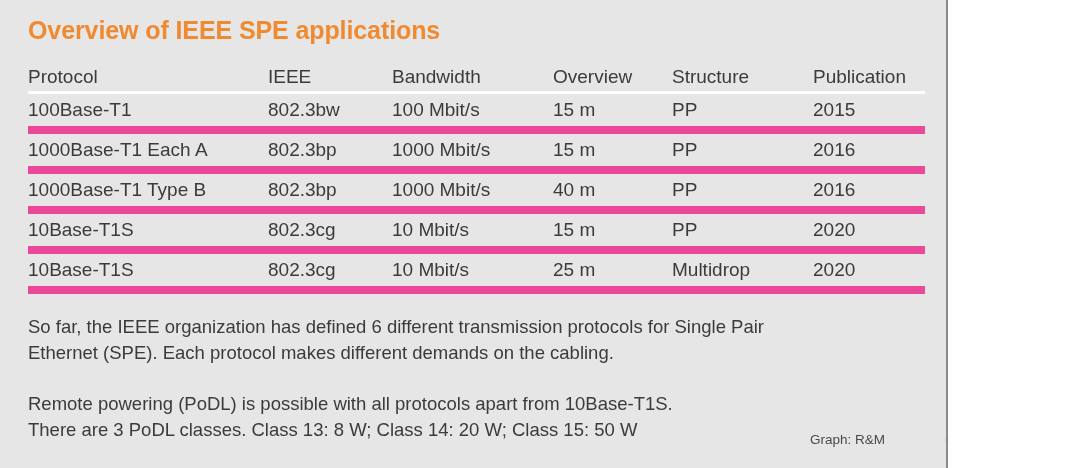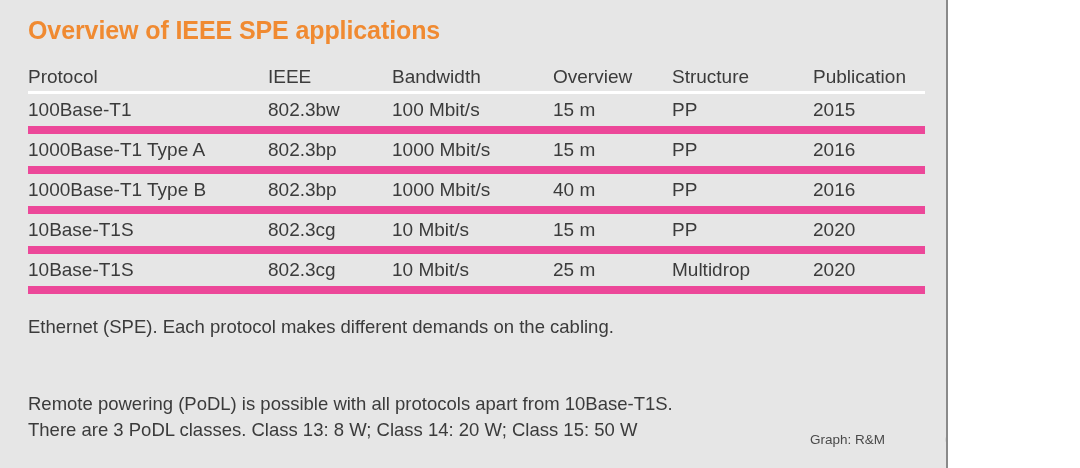--- a/index.html
+++ b/index.html
@@ -139,21 +139,21 @@
       <tbody>
         <tr>
           <td>100Base-T1</td>
           <td>802.3bw</td>
           <td>100 Mbit/s</td>
           <td>15 m</td>
           <td>PP</td>
           <td>2015</td>
         </tr>
         <tr>
-          <td>1000Base-T1 Type A</td>
+          <td>1000Base-T1 Each A</td>
           <td>802.3bp</td>
           <td>1000 Mbit/s</td>
           <td>15 m</td>
           <td>PP</td>
           <td>2016</td>
         </tr>
         <tr>
           <td>1000Base-T1 Type B</td>
           <td>802.3bp</td>
           <td>1000 Mbit/s</td>
@@ -174,20 +174,21 @@
           <td>802.3cg</td>
           <td>10 Mbit/s</td>
           <td>25 m</td>
           <td>Multidrop</td>
           <td>2020</td>
         </tr>
       </tbody>
     </table>
 
     <div class="para para-1">
+      <div>So far, the IEEE organization has defined 6 different transmission protocols for Single Pair</div>
       <div>Ethernet (SPE). Each protocol makes different demands on the cabling.</div>
     </div>
 
     <div class="para para-2">
       <div>Remote powering (PoDL) is possible with all protocols apart from 10Base-T1S.</div>
       <div>There are 3 PoDL classes. Class 13: 8 W; Class 14: 20 W; Class 15: 50 W</div>
     </div>
 
   </div>
 

